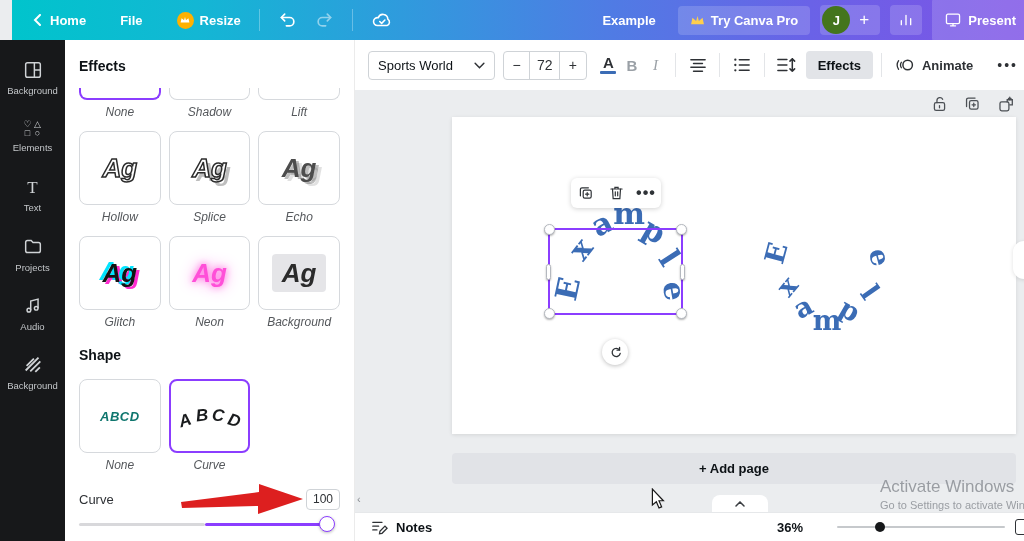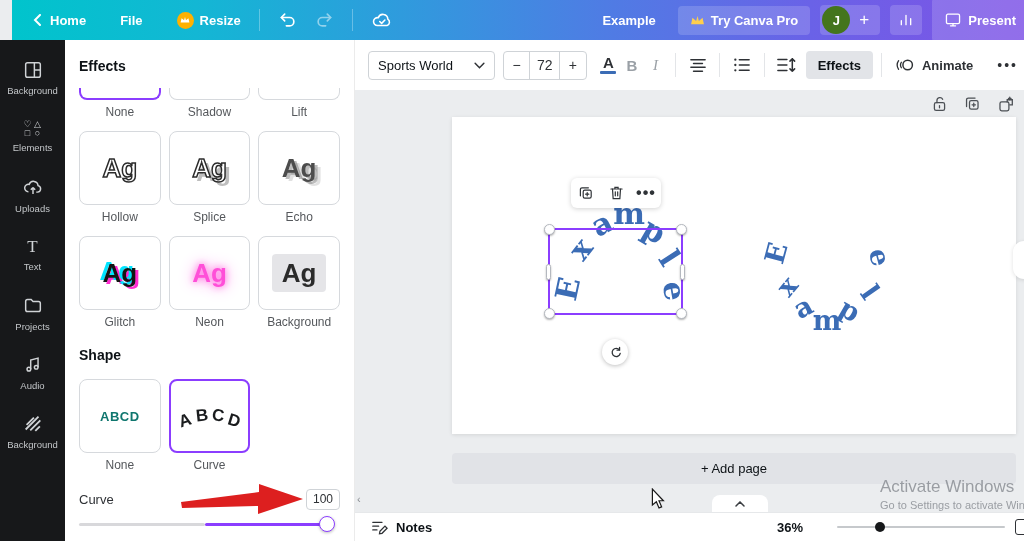--- a/index.html
+++ b/index.html
@@ -26,21 +26,21 @@
   .rail-item { width:65px; height:59px; display:flex; flex-direction:column; align-items:center; justify-content:center; gap:4px;
     color:#c3c6c9; cursor:pointer; }
   .rail-item .lbl { font-size:9.5px; }
   .rail-item svg { stroke:#d0d3d6; fill:none; stroke-width:1.6; }
   .shape-grid { display:grid; grid-template-columns:10px 10px; font-size:9px; line-height:9px; color:#d0d3d6; text-align:center; }
 
   
   .panel { position:absolute; left:65px; top:40px; width:290px; height:501px; background:#fff;
     border-right:1px solid rgba(0,0,0,.08); z-index:20; padding:0 14px; overflow:hidden; }
   .panel-title { padding-top:18px; font-size:14px; font-weight:bold; color:#0d1216; }
-  .tile-grid { display:grid; grid-template-columns:repeat(3,1fr); column-gap:8px; }
+  .tile-grid { display:grid; grid-template-columns:repeat(3,1fr); column-gap:8px;font-style:italic; }
   .tile { height:74px; border:1px solid #d6d9dd; border-radius:8px; background:#fff;
     display:flex; align-items:center; justify-content:center; cursor:pointer; }
   .tile.sel { border:2px solid #8b3dff; }
   .tile.sliver { height:12px; border-top:none; border-radius:0 0 8px 8px; }
   .tile-label { text-align:center; font-size:12px; color:#55585c; margin-top:5px; }
   .fx { font-size:26px; font-weight:bold; color:#2b2b2b; line-height:1; }
   .fx-hollow { color:#fff; -webkit-text-stroke:1.5px #2b2b2b; }
   .fx-splice { color:#fff; -webkit-text-stroke:1.5px #2b2b2b; text-shadow:4px 4px 0 rgba(110,110,110,.45); }
   .fx-echo  { color:#4c4c4c; text-shadow:3px 2px 0 rgba(90,90,90,.4), 6px 4px 0 rgba(90,90,90,.18); }
   .fx-glitch{ color:#141414; text-shadow:-3px -2px 0 #00e4ff, 3px 2px 0 #ff2bd1; }
@@ -104,21 +104,21 @@
 
   .minibar { position:absolute; left:216px; top:88px; width:90px; height:30px; background:#fff; border-radius:6px;
     box-shadow:0 1px 5px rgba(0,0,0,.18); display:flex; align-items:center; justify-content:center; gap:6px; }
   .minibar .mb { width:24px; height:24px; display:flex; align-items:center; justify-content:center; cursor:pointer; }
   .minibar svg { stroke:#2f3337; fill:none; stroke-width:1.5; stroke-linecap:round; }
   .rotate-handle { position:absolute; left:247px; top:249px; width:26px; height:26px; border-radius:50%; background:#fff;
     box-shadow:0 1px 4px rgba(0,0,0,.25); display:flex; align-items:center; justify-content:center; cursor:pointer; }
   .rotate-handle svg { stroke:#2f3337; fill:none; stroke-width:1.6; stroke-linecap:round; }
 
   .add-page { position:absolute; left:97px; top:363px; width:564px; height:31px; background:#e1e3e7; border-radius:4px;
-    display:flex; align-items:center; justify-content:center; font-size:13px; font-weight:normal; color:#0d1216; cursor:pointer; }
+    display:flex; align-items:center; justify-content:center; font-size:13px; font-weight:bold; color:#0d1216; cursor:pointer; }
   .collapse-tab { position:absolute; left:357px; top:405px; width:56px; height:17px; background:#fff;
     border-radius:8px 8px 0 0; display:flex; align-items:center; justify-content:center; cursor:pointer; }
   .hscroll-arrow { position:absolute; left:2px; top:403px; color:#8b8f94; font-size:11px; cursor:pointer; }
 
   
   .bottombar { position:absolute; left:355px; top:512px; width:669px; height:29px; background:#fff;
     border-top:1px solid #e6e8ea; display:flex; align-items:center; z-index:30; }
   .notes { display:flex; align-items:center; gap:8px; margin-left:16px; font-size:13px; font-weight:bold; color:#0d1216; cursor:pointer; }
   .notes svg { stroke:#2e3135; fill:none; stroke-width:1.5; stroke-linecap:round; }
   .zoom-pct { font-size:13px; font-weight:bold; color:#0d1216; margin-right:34px; }
@@ -215,27 +215,20 @@
       <span class="lbl">Background</span>
     </div>
     <div class="rail-item">
       <span class="shape-grid">
           <span>♡</span>
           <span>△</span>
           <span>□</span>
           <span>○</span>
         </span>
       <span class="lbl">Elements</span>
-    </div>
-    <div class="rail-item">
-      <svg width="22" height="22" viewBox="0 0 24 24">
-          <path d="M7 16a4 4 0 1 1 .8-7.9A5 5 0 0 1 17.5 9.4 3.6 3.6 0 0 1 17 16.5h-1.5"></path>
-          <path d="M12 18.5V11.5M12 11.5L9.6 14M12 11.5l2.4 2.5"></path>
-        </svg>
-      <span class="lbl">Uploads</span>
     </div>
     <div class="rail-item">
       <span style="font-family:'Liberation Serif',serif; font-size:17px; color:#d0d3d6">T</span>
       <span class="lbl">Text</span>
     </div>
     <div class="rail-item">
       <svg width="22" height="22" viewBox="0 0 24 24">
           <path d="M4 7a2 2 0 0 1 2-2h4l2 2h6a2 2 0 0 1 2 2v7a2 2 0 0 1-2 2H6a2 2 0 0 1-2-2z"></path>
         </svg>
       <span class="lbl">Projects</span>

